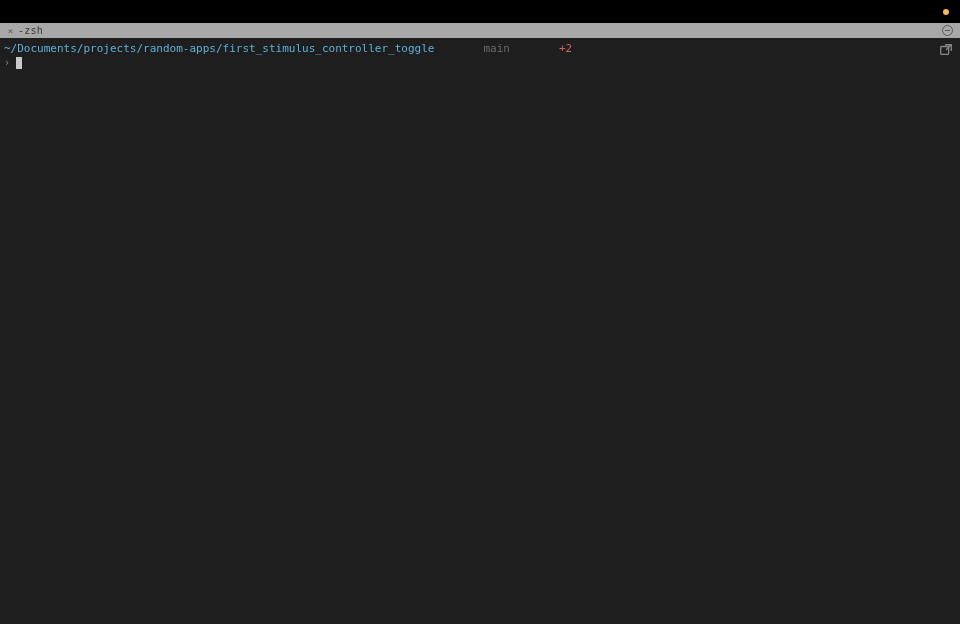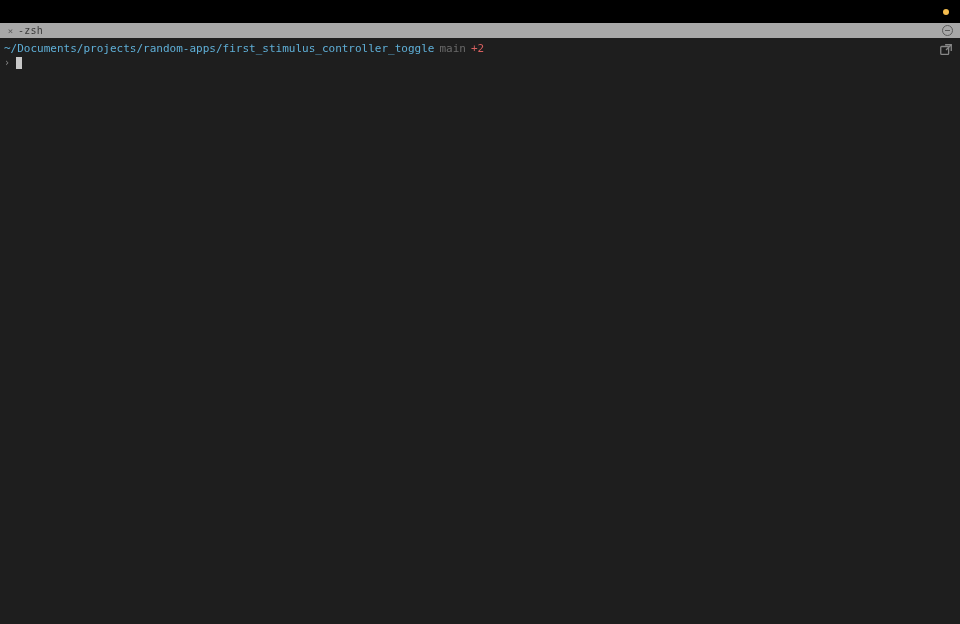--- a/index.html
+++ b/index.html
@@ -107,20 +107,21 @@
       stroke: #888;
       stroke-width: 1.5;
     }
     
     .prompt-line {
       display: flex;
       align-items: baseline;
       height: 13px;
       line-height: 13px;
       margin-bottom: 1px;
+      gap: 44px;
     }
     
     .cwd {
       color: #5fafd7;
     }
     
     .branch {
       color: #6a6a6a;
       margin-left: 5px;
       text-align: right;

